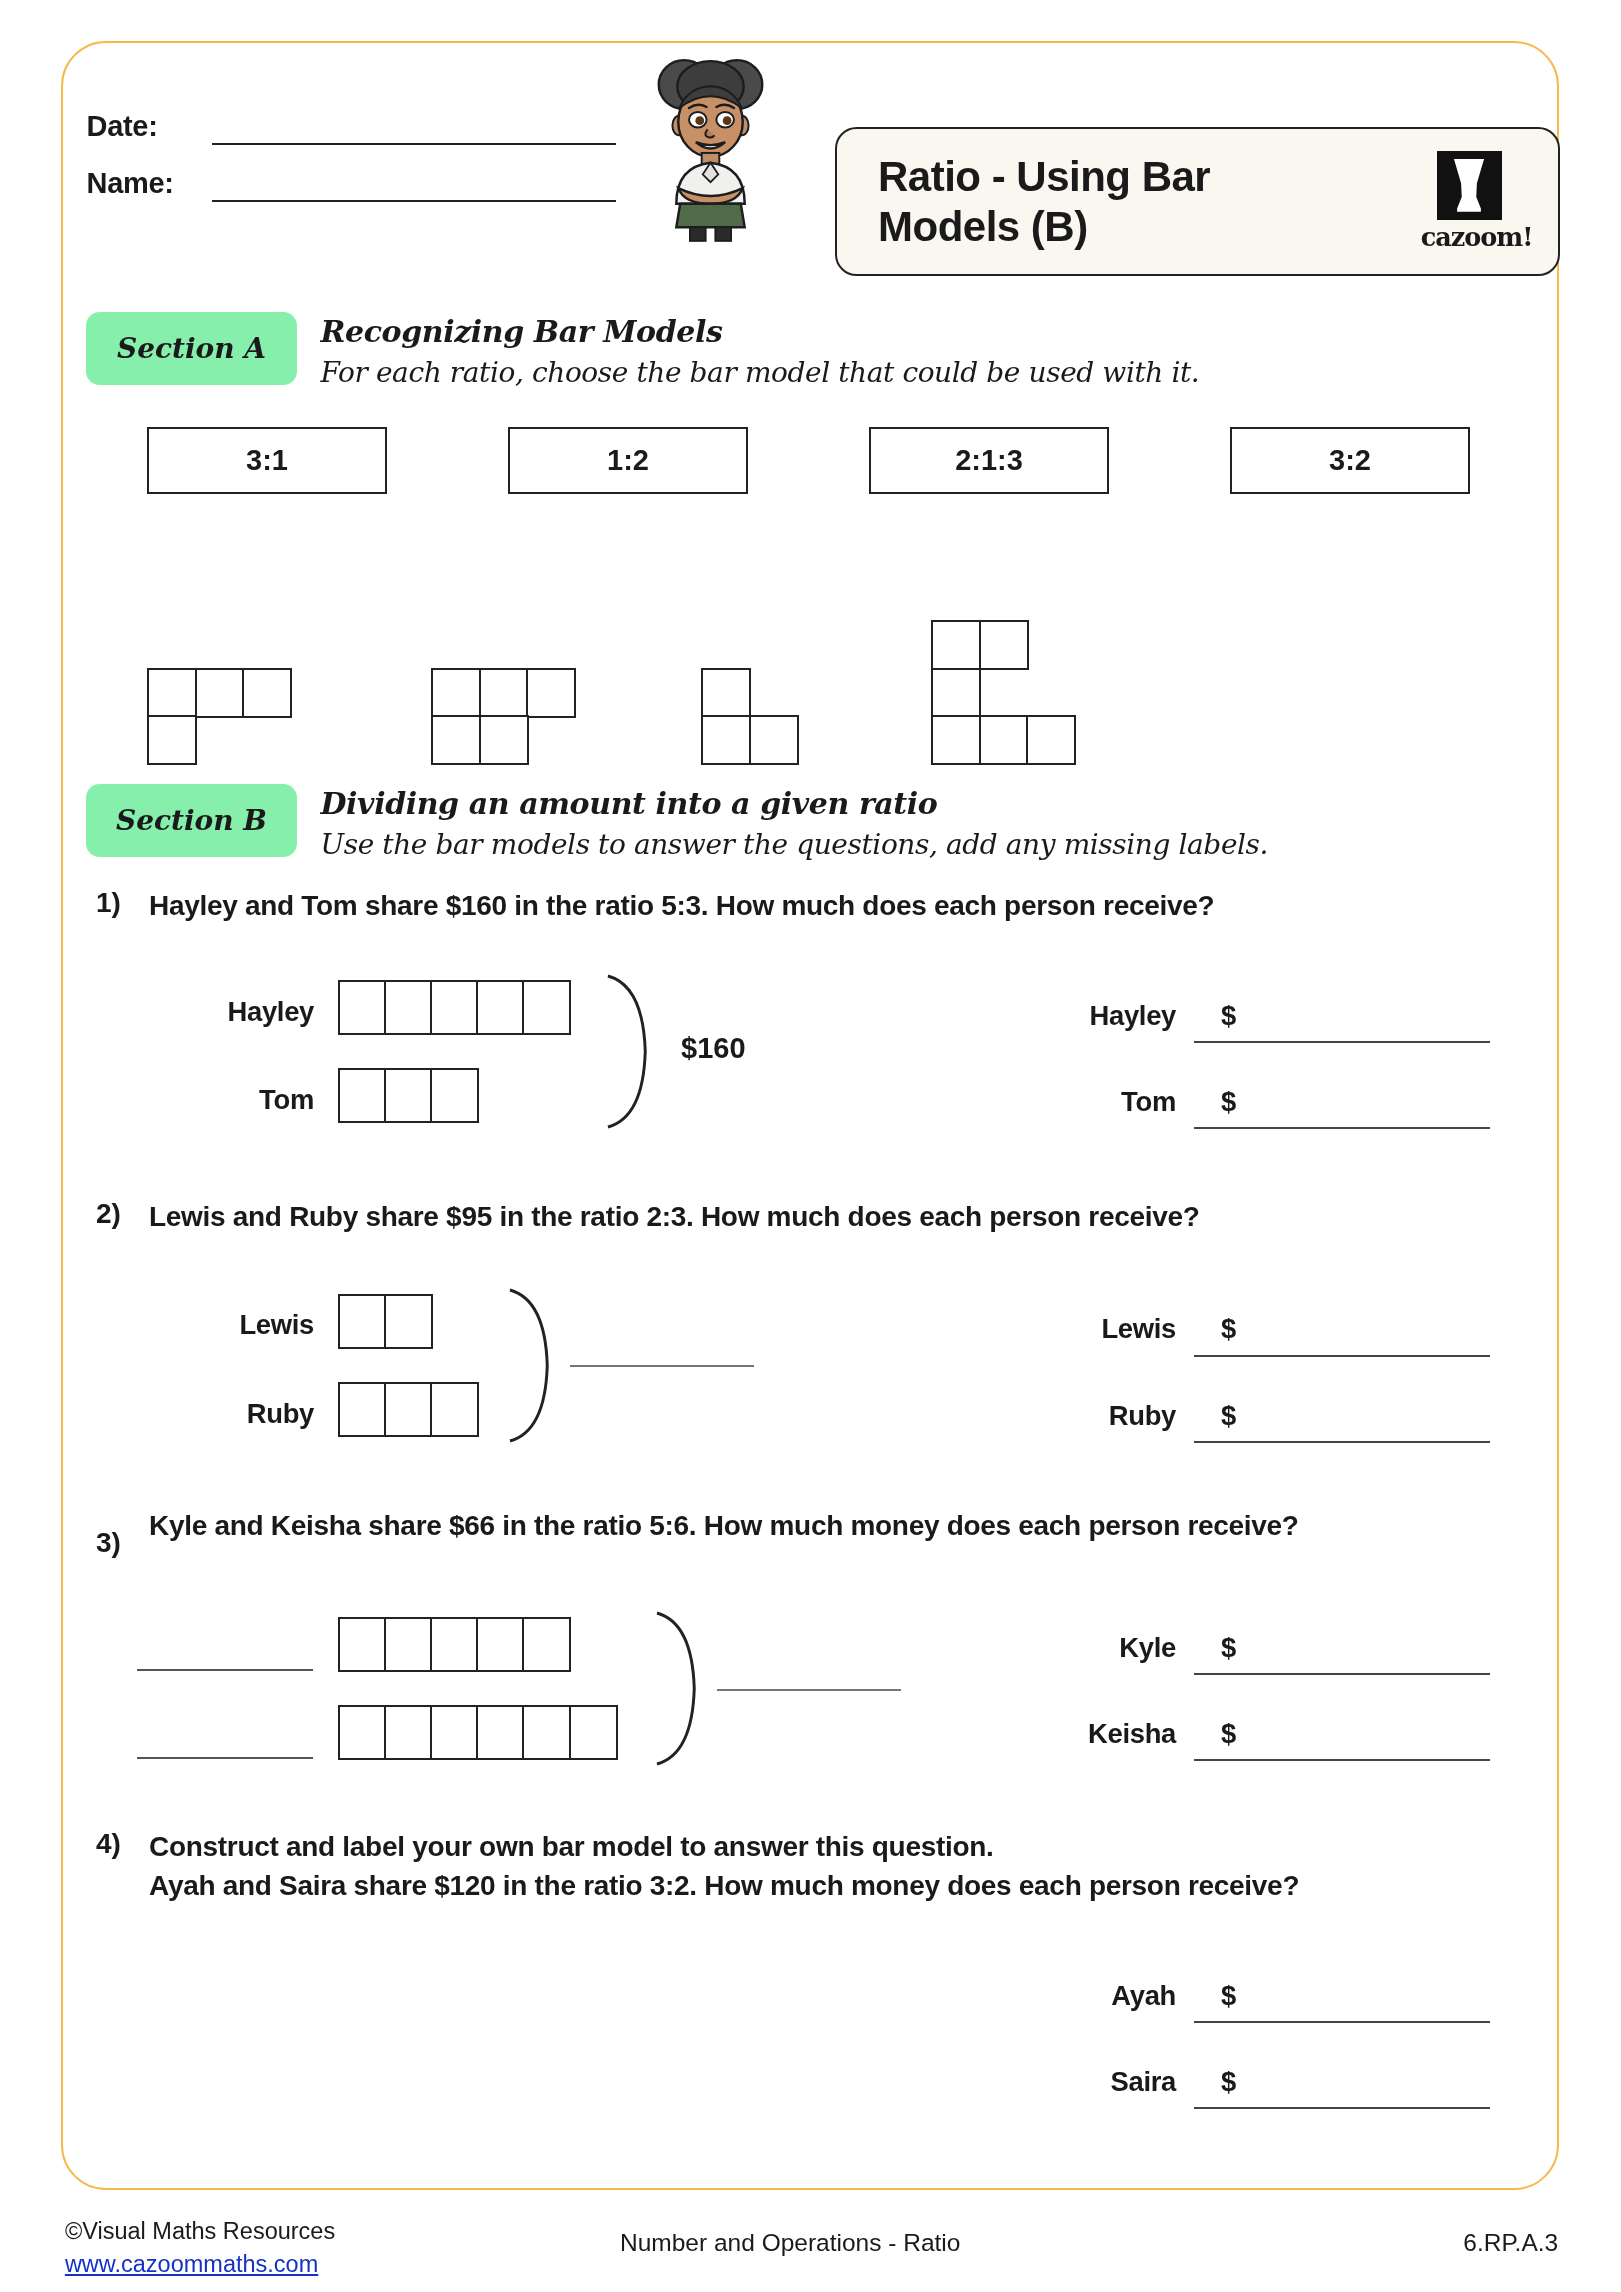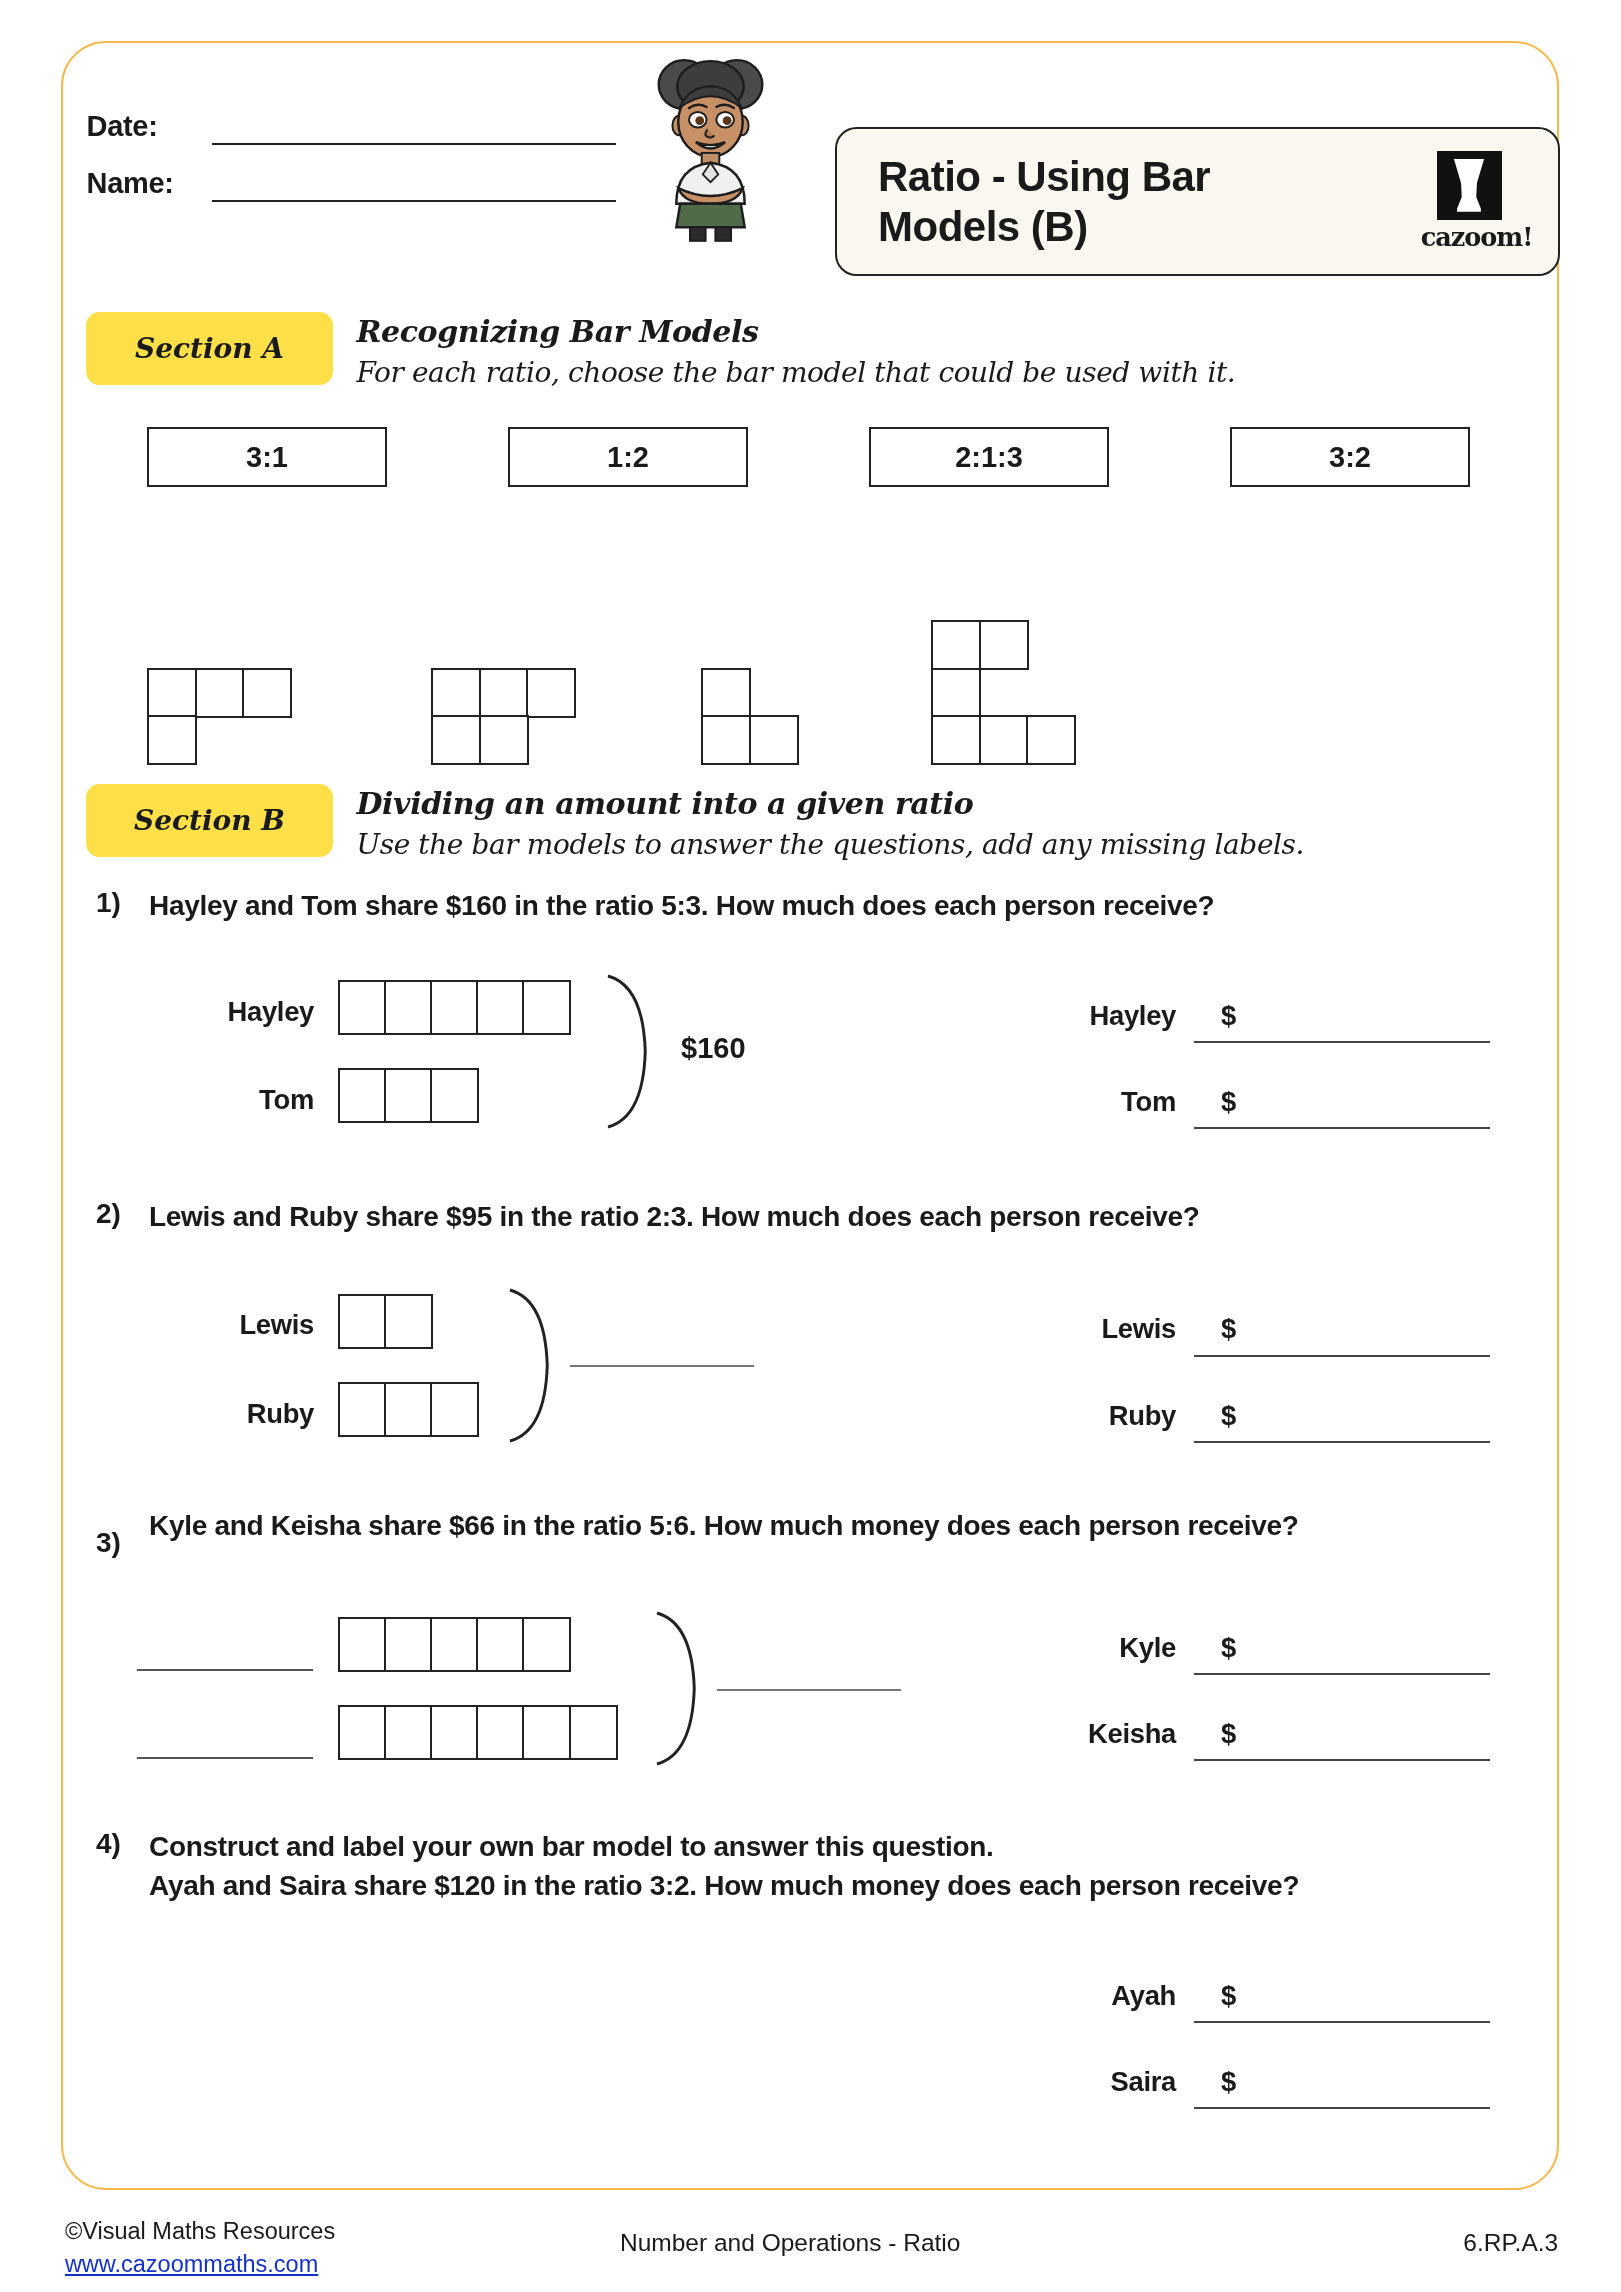--- a/index.html
+++ b/index.html
@@ -126,23 +126,23 @@
 
   
   .section-row {
     position: absolute;
     left: 86px;
     width: 1411px;
     display: flex;
     align-items: flex-start;
   }
   .section-pill {
-    width: 247px;
+    width: 211px;
     min-height: 73px;
-    background: #fde047;
+    background: #86efac;
     border-radius: 13.7px;
     display: flex;
     align-items: center;
     justify-content: center;
     font-family: "DejaVu Serif", serif;
     font-style: italic;
     font-weight: bold;
     font-size: 28px;
     flex: none;
   }
@@ -171,21 +171,21 @@
   #ratio-cards {
     position: absolute;
     left: 147px;
     top: 427px;
     width: 1323px;
     display: flex;
     justify-content: space-between;
   }
   .ratio-card {
     width: 240px;
-    height: 60px;
+    height: 67px;
     border: 2.5px solid #222;
     box-sizing: border-box;
     display: flex;
     align-items: center;
     justify-content: center;
     font-size: 29px;
     font-weight: bold;
     background: #fff;
   }
 

